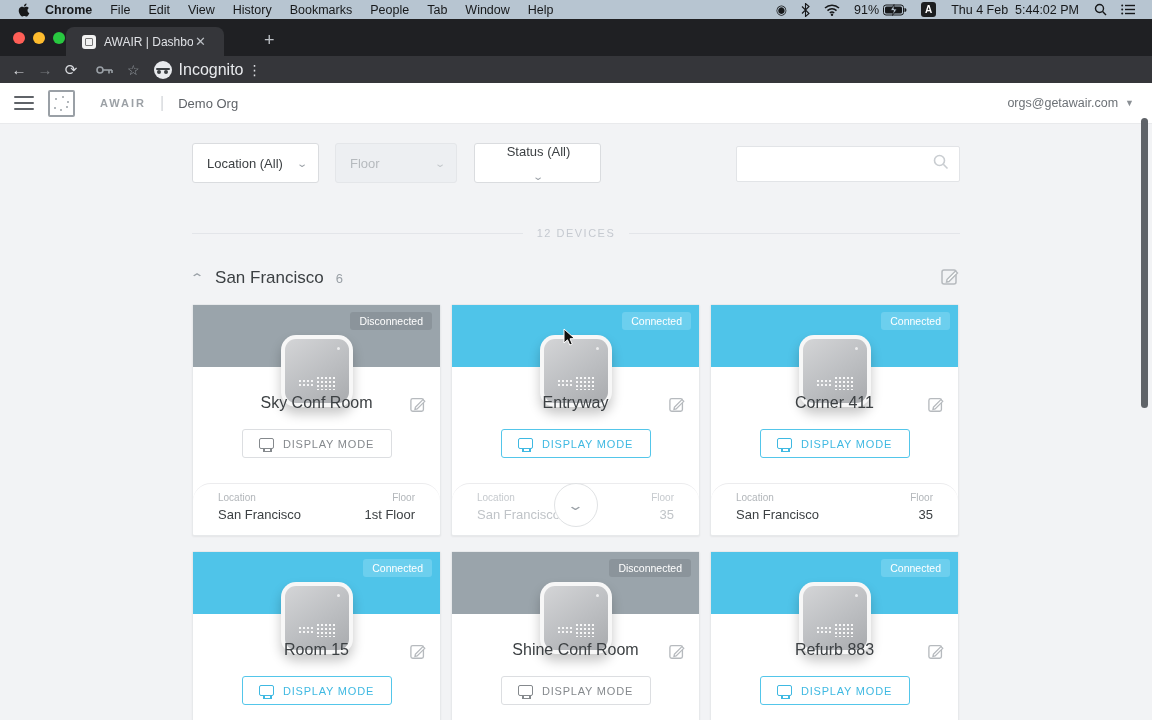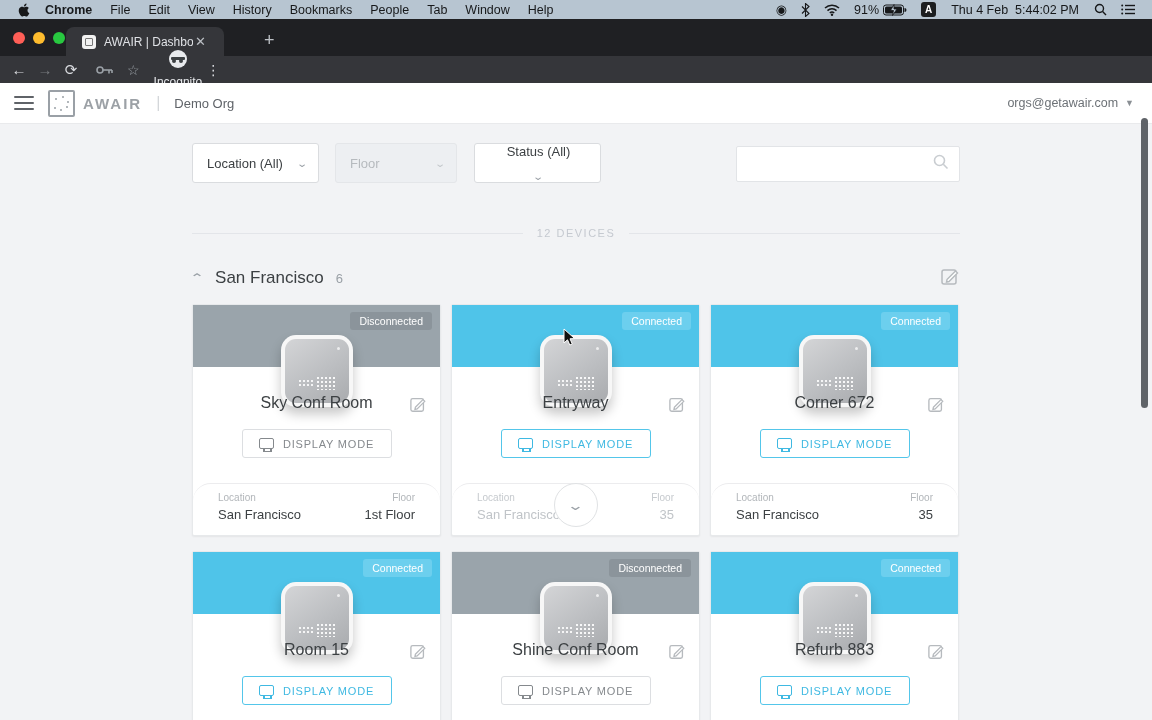--- a/index.html
+++ b/index.html
@@ -40,36 +40,36 @@
   .navbtn { color:#dadce0; font-size:15px; width:26px; text-align:center; }
   .navbtn.dim { color:#76797d; }
   .urlbox { height:21px; background:#202124; border-radius:11px; margin-left:6px;
     width:880px; display:flex; align-items:center; padding:0 12px; font-size:12.5px; }
   .lock { width:9px; height:7px; border:1.2px solid #9aa0a6; border-radius:2px; position:relative; margin-right:9px; }
   .lock:before { content:""; position:absolute; left:1.3px; top:-4px; width:4px; height:4px;
     border:1.2px solid #9aa0a6; border-bottom:none; border-radius:3px 3px 0 0; }
   .url-host { color:#e8eaed; }
   .url-path { color:#9aa0a6; }
   .tool-icons { display:flex; align-items:center; margin-left:12px; gap:14px; }
-  .incog { display:flex; align-items:center; gap:7px; color:#e8eaed; font-size:12px;flex-direction:column; }
+  .incog { display:flex; align-items:center; gap:7px; color:#e8eaed; font-size:16px; }
   .incog .face { width:18px; height:18px; background:#e8eaed; border-radius:50%; position:relative; overflow:hidden; }
   .incog .face:before { content:""; position:absolute; top:7px; left:2px; right:2px; height:2.5px; background:#3c4043; border-radius:1px; }
   .incog .face:after { content:""; position:absolute; top:9px; left:3.5px; width:4px; height:4px; background:#3c4043; border-radius:50%;
     box-shadow:7px 0 0 #3c4043; }
   .dots3 { color:#dadce0; font-size:14px; letter-spacing:0; margin:0 10px 0 4px; }
   .star { color:#9aa0a6; font-size:14px; }
 
   
   .appheader { position:absolute; top:83px; left:0; width:1152px; height:41px; background:#ffffff;
     border-bottom:1px solid #e9eaec; display:flex; align-items:center; }
   .burger { width:20px; margin-left:14px; }
   .burger div { height:2px; background:#5f6368; margin:4px 0; border-radius:1px; }
   .logo { width:27px; height:27px; border:2px solid #9aa0a6; border-radius:2px; margin-left:14px; position:relative; }
   .logo i { position:absolute; width:2px; height:2px; background:#9aa0a6; border-radius:50%; }
-  .brand { color:#9ca1a6; font-weight:bold; font-size:15px; letter-spacing:2px; margin-left:8px;text-align:center; }
+  .brand { color:#9ca1a6; font-weight:bold; font-size:11px; letter-spacing:2px; margin-left:25px;text-align:center; }
   .org-div { color:#d4d7da; margin:0 14px; font-size:16px; font-weight:300; }
   .org { color:#5f6368; font-size:13px; }
   .account { margin-left:auto; margin-right:18px; color:#6c7176; font-size:12.5px; display:flex; align-items:center; gap:7px; }
   .account .caret { font-size:9px; color:#8a8f94; }
 
   
   .content { position:absolute; top:124px; left:0; width:1152px; height:596px; background:#f2f3f5; }
   .container { width:768px; margin:0 auto; position:relative; }
 
   .filterrow { display:flex; margin-top:19px; height:40px;align-items:center; }
@@ -395,21 +395,21 @@
       <span class="badge">Connected</span>
     </div>
     <div class="device">
       <div class="face">
               <span class="led"></span>
               <span class="dm1"></span>
               <span class="dm2"></span>
             </div>
     </div>
     <div class="namerow">
-      <span class="devname">Corner 672</span>
+      <span class="devname">Corner 411</span>
       <span class="edit-ic">
         <svg width="17" height="17" viewBox="0 0 19 19">
                 <rect x="1" y="3" width="14" height="14" rx="2" stroke="#b6babe" stroke-width="1.5" fill="none"></rect>
                 <path d="M6 12.5 L14.5 4 L16.5 6 L8 14.5 L5.5 15 z" fill="#fff" stroke="#b6babe" stroke-width="1.4"></path>
               </svg>
       </span>
     </div>
     <div class="btn-display">
       <span class="monitor-ic"></span>
       <span>DISPLAY MODE</span>

